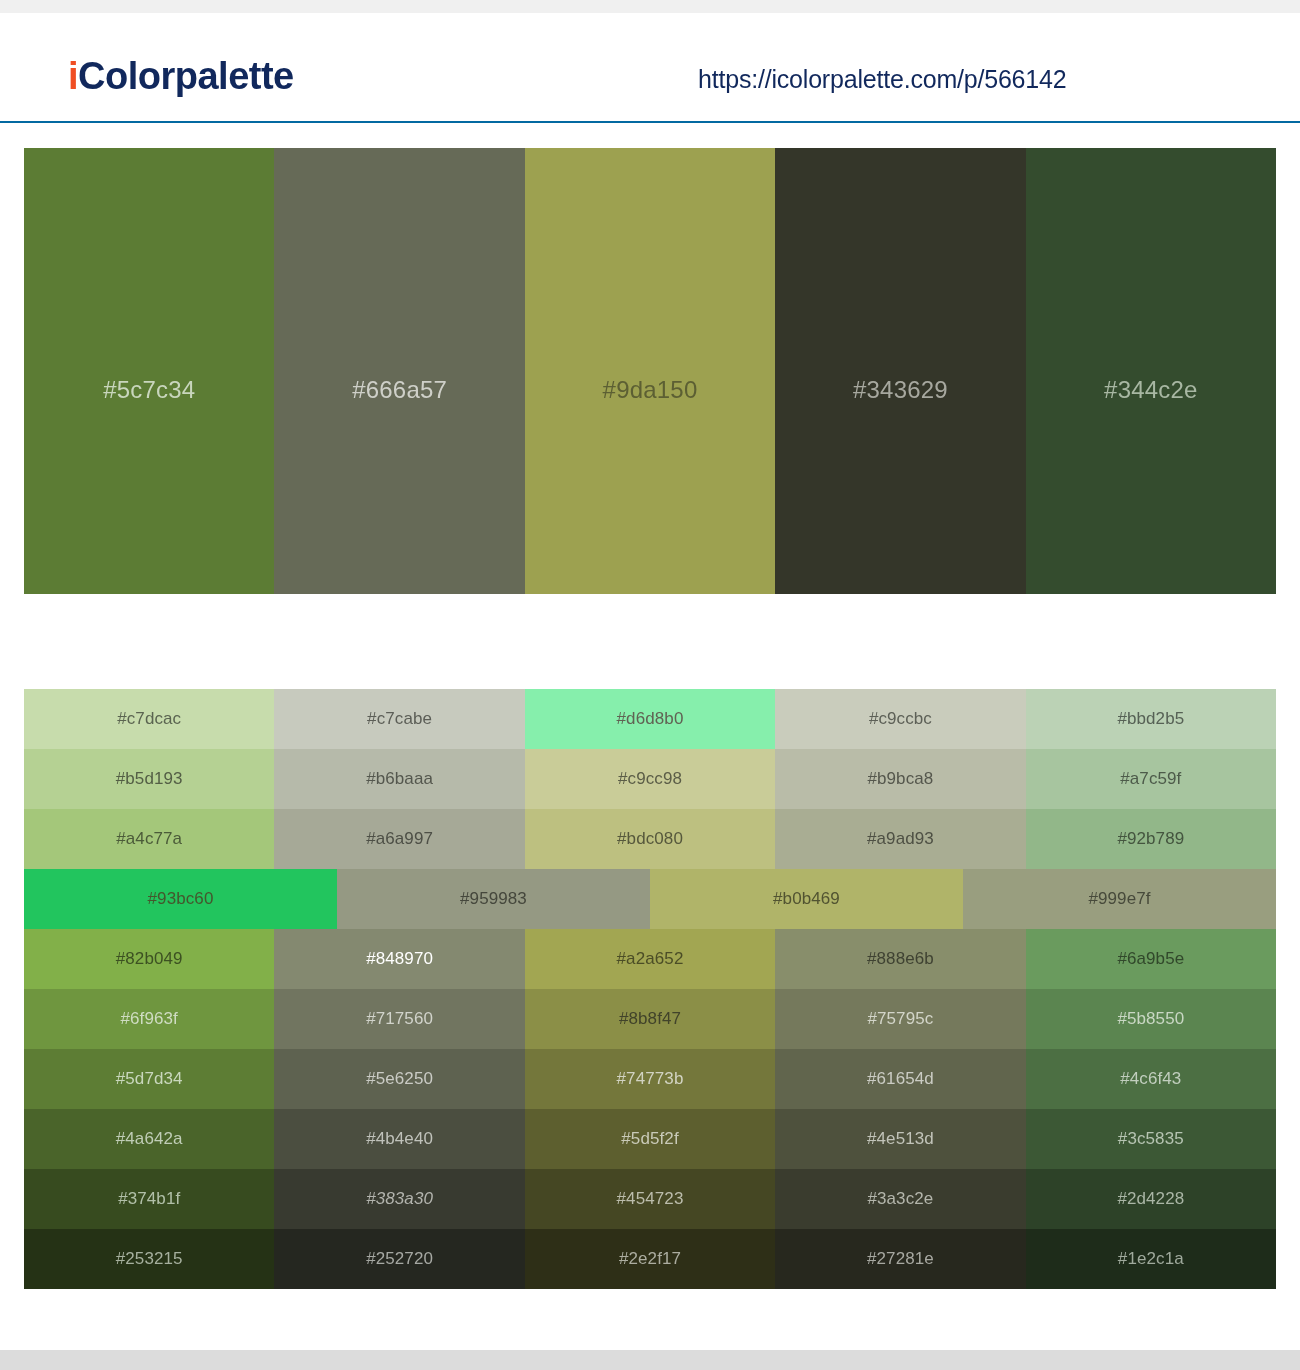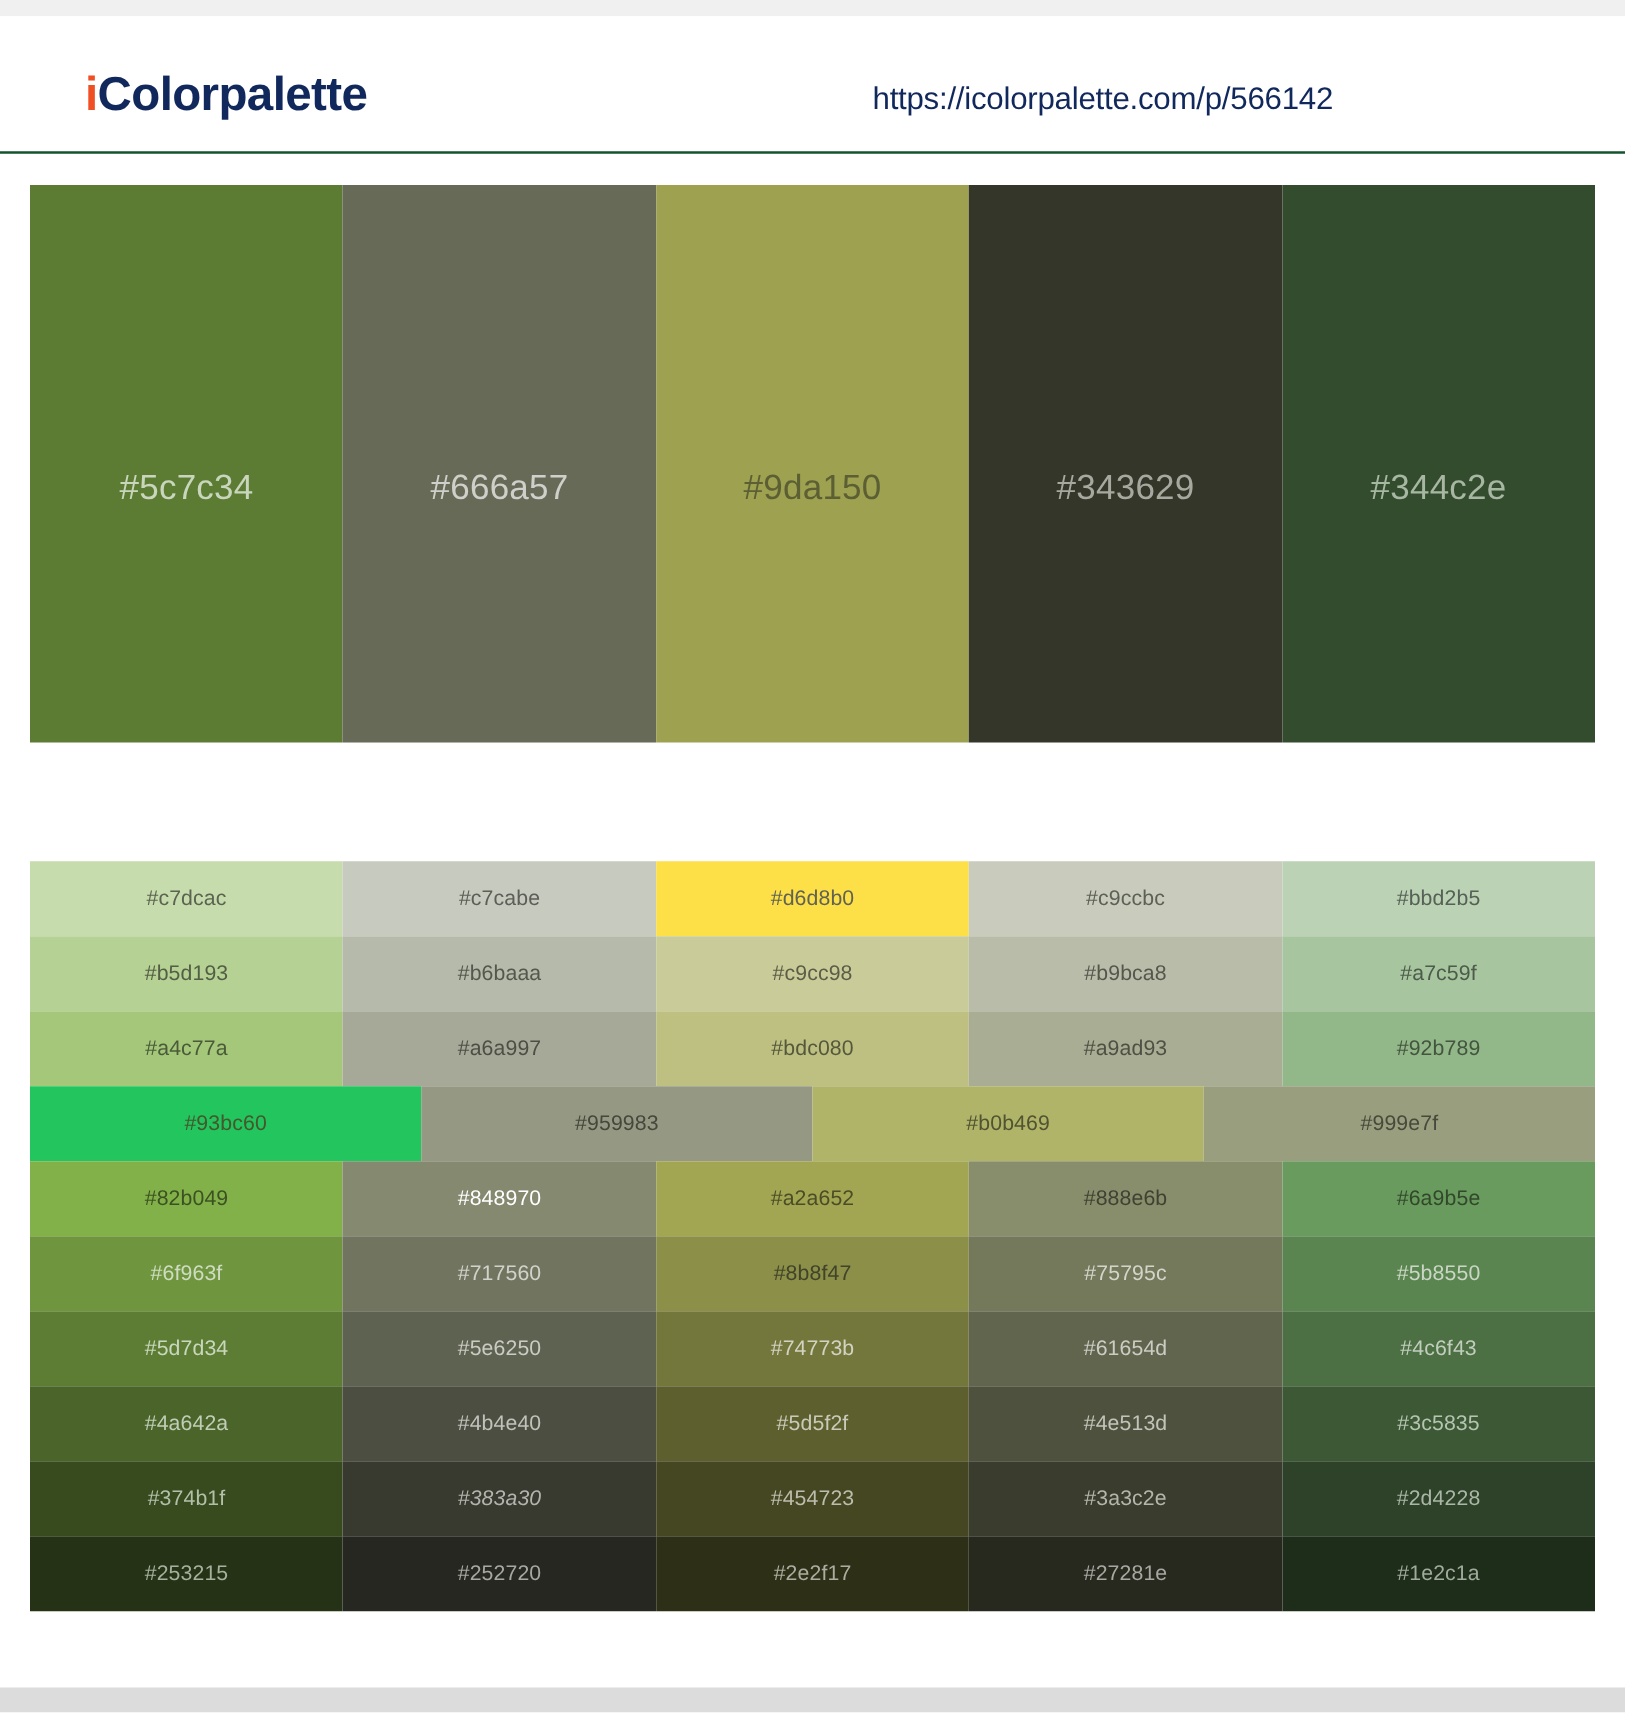--- a/index.html
+++ b/index.html
@@ -26,21 +26,21 @@
     background: #f0f0f0;
   }
 
   
   .header {
     position: absolute;
     top: 13px; left: 0;
     width: 1300px;
     height: 110px;
     background: #ffffff;
-    border-bottom: 2px solid #14532d;
+    border-bottom: 2px solid #0369a1;
   }
   .logo {
     position: absolute;
     left: 68px;
     top: 44px;
     font-size: 38px;
     font-weight: bold;
     letter-spacing: -0.5px;
     line-height: 1;
     white-space: nowrap;
@@ -77,21 +77,21 @@
     display: flex;
   }
   .main-swatch {
     flex: 1 1 0;
     position: relative;
     display: flex;
     align-items: center;
     justify-content: center;
   }
   .main-swatch .hex {
-    font-size: 28px;
+    font-size: 24px;
     letter-spacing: 0.2px;
     margin-top: 38px;
     user-select: text;
   }
 
   
   .shades {
     position: absolute;
     left: 24px;
     top: 665px;
@@ -155,21 +155,21 @@
       </div>
       <div class="main-swatch" style="background: rgb(52, 76, 46);">
         <span class="hex" style="color: rgb(168, 183, 163);">#344c2e</span>
       </div>
     </div>
 
   <div class="shades" id="shades-table">
       <div class="shade-row">
         <div class="shade-cell" style="background: rgb(199, 220, 172); color: rgb(90, 100, 80);">#c7dcac</div>
         <div class="shade-cell" style="background: rgb(199, 202, 190); color: rgb(92, 94, 87);">#c7cabe</div>
-        <div class="shade-cell" style="background: #fde047; color: rgb(96, 98, 83);">#d6d8b0</div>
+        <div class="shade-cell" style="background: #86efac; color: rgb(96, 98, 83);">#d6d8b0</div>
         <div class="shade-cell" style="background: rgb(201, 204, 188); color: rgb(93, 96, 87);">#c9ccbc</div>
         <div class="shade-cell" style="background: rgb(187, 210, 181); color: rgb(86, 97, 85);">#bbd2b5</div>
       </div>
       <div class="shade-row">
         <div class="shade-cell" style="background: rgb(181, 209, 147); color: rgb(83, 94, 69);">#b5d193</div>
         <div class="shade-cell" style="background: rgb(182, 186, 170); color: rgb(84, 87, 78);">#b6baaa</div>
         <div class="shade-cell" style="background: rgb(201, 204, 152); color: rgb(91, 93, 71);">#c9cc98</div>
         <div class="shade-cell" style="background: rgb(185, 188, 168); color: rgb(85, 87, 77);">#b9bca8</div>
         <div class="shade-cell" style="background: rgb(167, 197, 159); color: rgb(77, 91, 74);">#a7c59f</div>
       </div>

